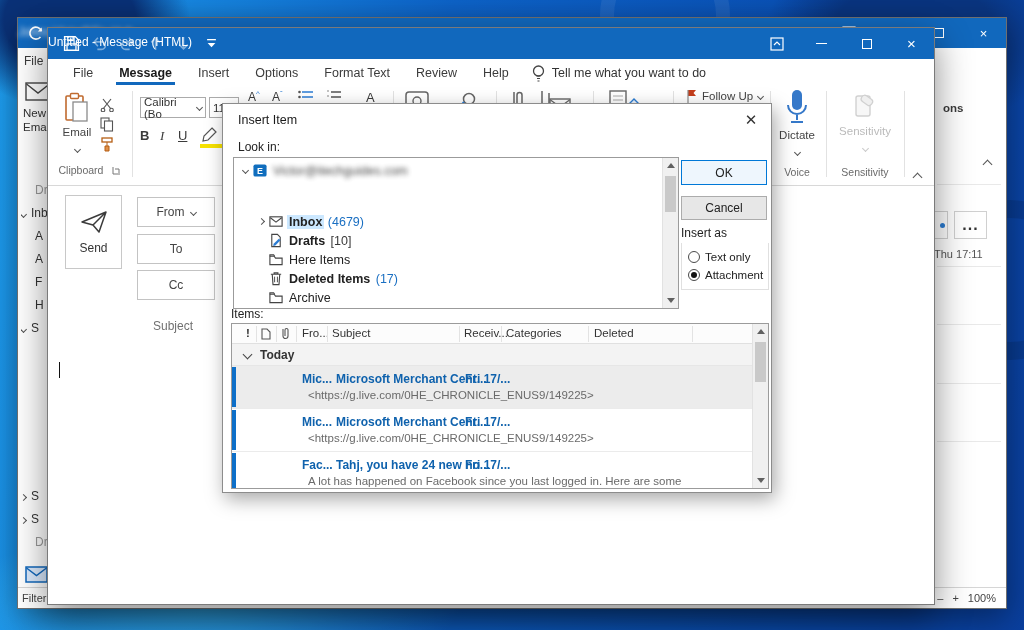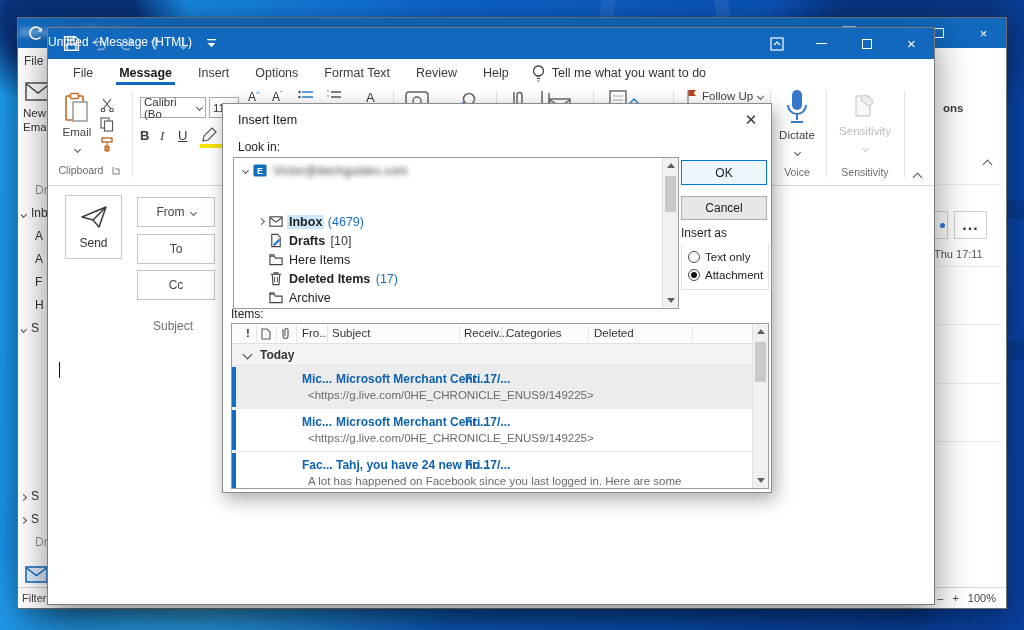--- a/index.html
+++ b/index.html
@@ -50,21 +50,21 @@
   .grouplabel { position:absolute; font-size:10.5px; color:#6a6a6a; text-align:center; }
   .combo { position:absolute; height:21px; border:1px solid #ababab; background:#fff; font-size:11.5px; color:#333;
            display:flex; align-items:center; padding:0 3px; justify-content:space-between; }
   .fmt { font-size:13px; color:#3b3b3b; }
   .gray { color:#9a9a9a;font-weight:bold; }
 
   
   .compose { position:absolute; left:0; top:158px; right:0; bottom:0; background:#fff; }
   .fieldbtn { position:absolute; left:89px; width:78px; height:30px; border:1px solid #c3c3c3; background:#fff;
               font-size:12px; color:#444; display:flex; align-items:center; justify-content:center; gap:6px; }
-  #sendbtn { position:absolute; left:17px; top:9px; width:57px; height:64px; border:1px solid #c8c8c8; background:#fff;
+  #sendbtn { position:absolute; left:17px; top:9px; width:57px; height:74px; border:1px solid #c8c8c8; background:#fff;
              display:flex; flex-direction:column; align-items:center; justify-content:center; gap:7px; font-size:12px; color:#333; }
 
   
   .dlg-title { position:absolute; left:15px; top:9px; font-size:12.5px; color:#1a1a1a; }
   .dlg-close { position:absolute; right:8px; top:5px; width:24px; height:22px; display:flex; align-items:center; justify-content:center; font-size:15px; color:#333; }
   .dlg-label { position:absolute; font-size:12px; color:#222; }
   .boxed { position:absolute; border:1px solid #9b9b9b; background:#fff; overflow:hidden; }
   .sbar { position:absolute; right:0; top:0; bottom:0; width:16px; background:#f0f0f0; border-left:1px solid #e2e2e2; }
   .sarr { position:absolute; left:0; width:15px; height:15px; display:flex; align-items:center; justify-content:center; }
   .tri { width:0; height:0; border-left:4px solid transparent; border-right:4px solid transparent; }

